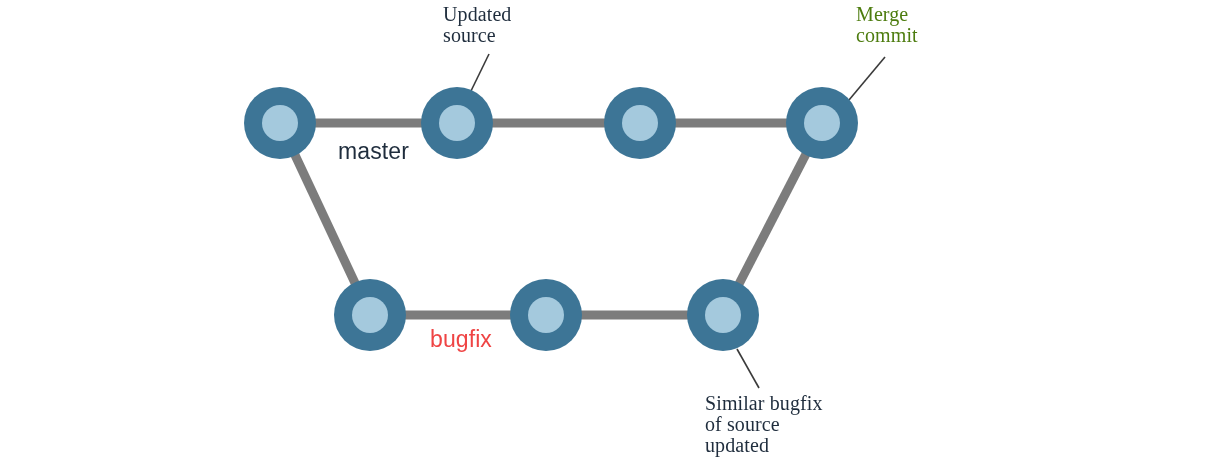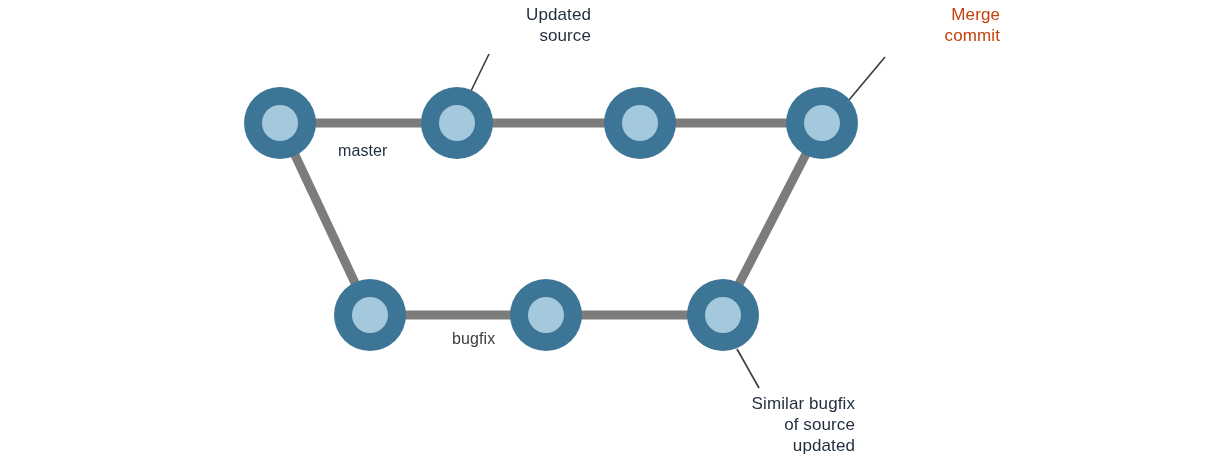--- a/index.html
+++ b/index.html
@@ -23,32 +23,32 @@
     position: absolute;
     top: 0;
     left: 0;
     width: 1219px;
     height: 465px;
     display: block;
   }
   .anno {
     position: absolute;
     color: #1f2d3d;
-    font-family: Liberation Sans, sans-serif;
-    font-size: 17px;
+    font-family: Liberation Serif, serif;
+    font-size: 20px;
     line-height: 21px;
-    text-align: right;
+    text-align: left;
     white-space: pre-line;
     letter-spacing: 0.1px;
   }
   .branch-label {
     position: absolute;
     color: #1f2d3d;
     font-family: "Liberation Sans", sans-serif;
-    font-size: 16px;
+    font-size: 23px;
     line-height: 20px;
     text-align: center;
     white-space: nowrap;
     letter-spacing: 0.1px;
   }
 </style>
 </head>
 <body>
 
 <div id="diagram-root">
@@ -95,25 +95,25 @@
         </g>
         <g>
           <circle cx="723" cy="315" r="36" fill="#3d7596"></circle>
           <circle cx="723" cy="315" r="18" fill="#a4c9dd"></circle>
         </g>
       </g>
   </svg>
 
   <div id="labels-layer">
       <div class="branch-label" style="left: 338px; top: 141px; color: rgb(31, 45, 61);">master</div>
-      <div class="branch-label" style="left: 452px; top: 329px; color: #404040;">bugfix</div>
+      <div class="branch-label" style="left: 430px; top: 329px; color: #ef4444;">bugfix</div>
     </div>
   <div id="annotations-layer">
       <div class="anno" style="left: 443px; top: 4px; width: 148px; color: rgb(31, 45, 61);">Updated
 source</div>
-      <div class="anno" style="left: 856px; top: 4px; width: 144px; color: #c2410c;">Merge
+      <div class="anno" style="left: 856px; top: 4px; width: 144px; color: #4d7c0f;">Merge
 commit</div>
       <div class="anno" style="left: 705px; top: 393px; width: 150px; color: rgb(31, 45, 61);">Similar bugfix
 of source
 updated</div>
     </div>
 
 </div>
 
 </body></html>

